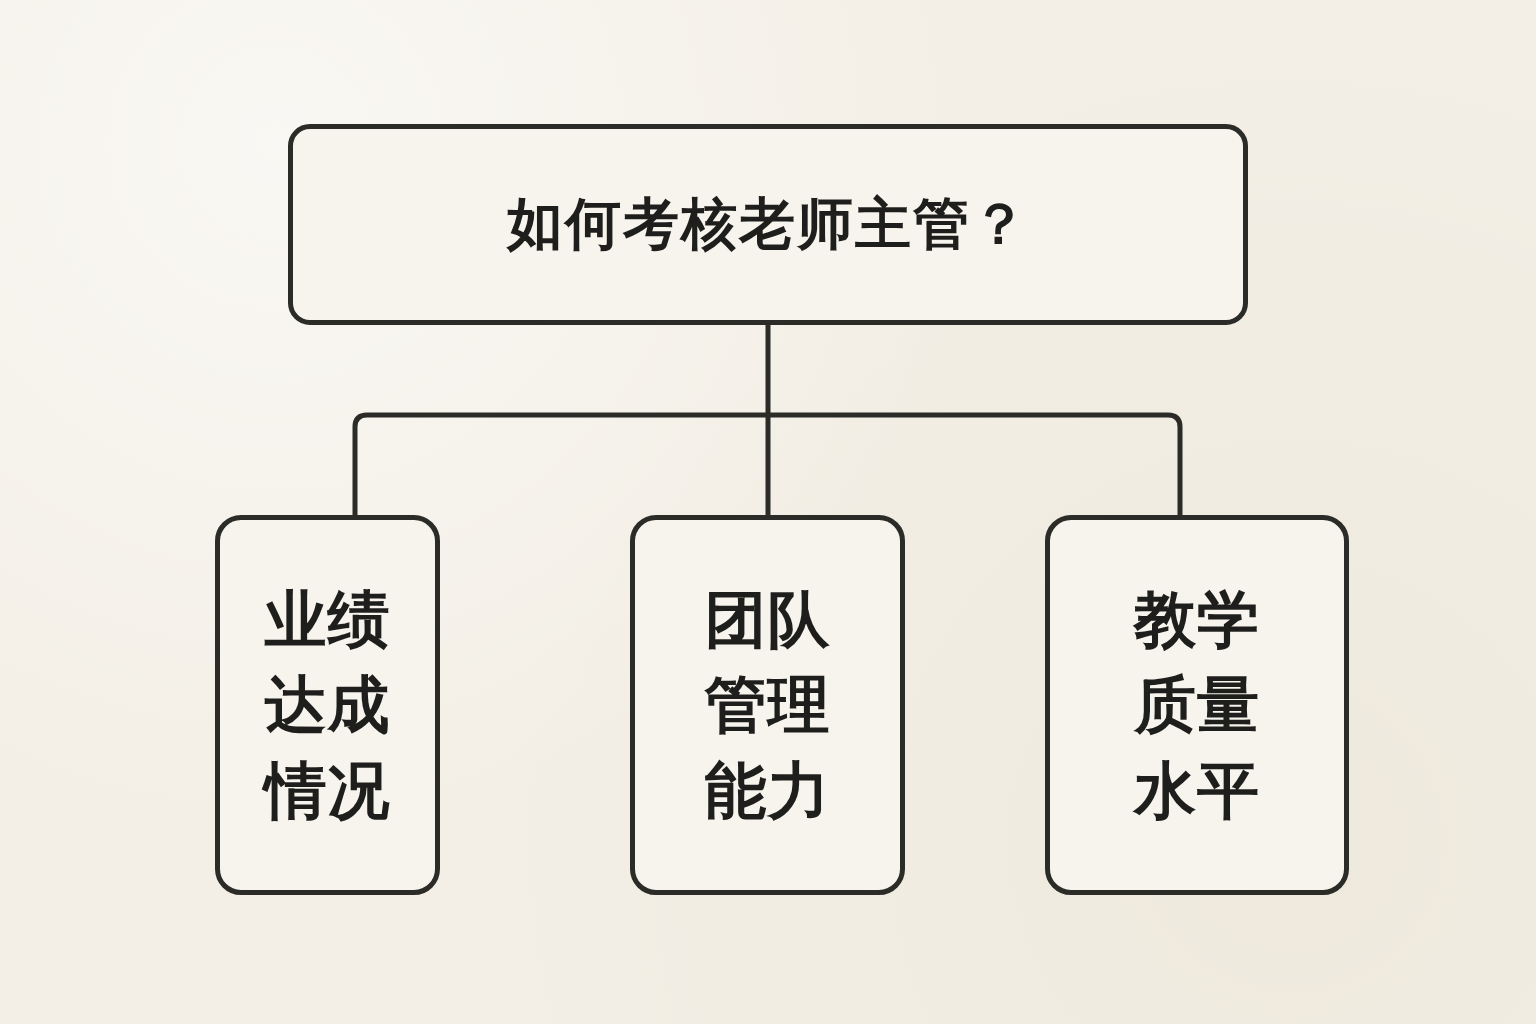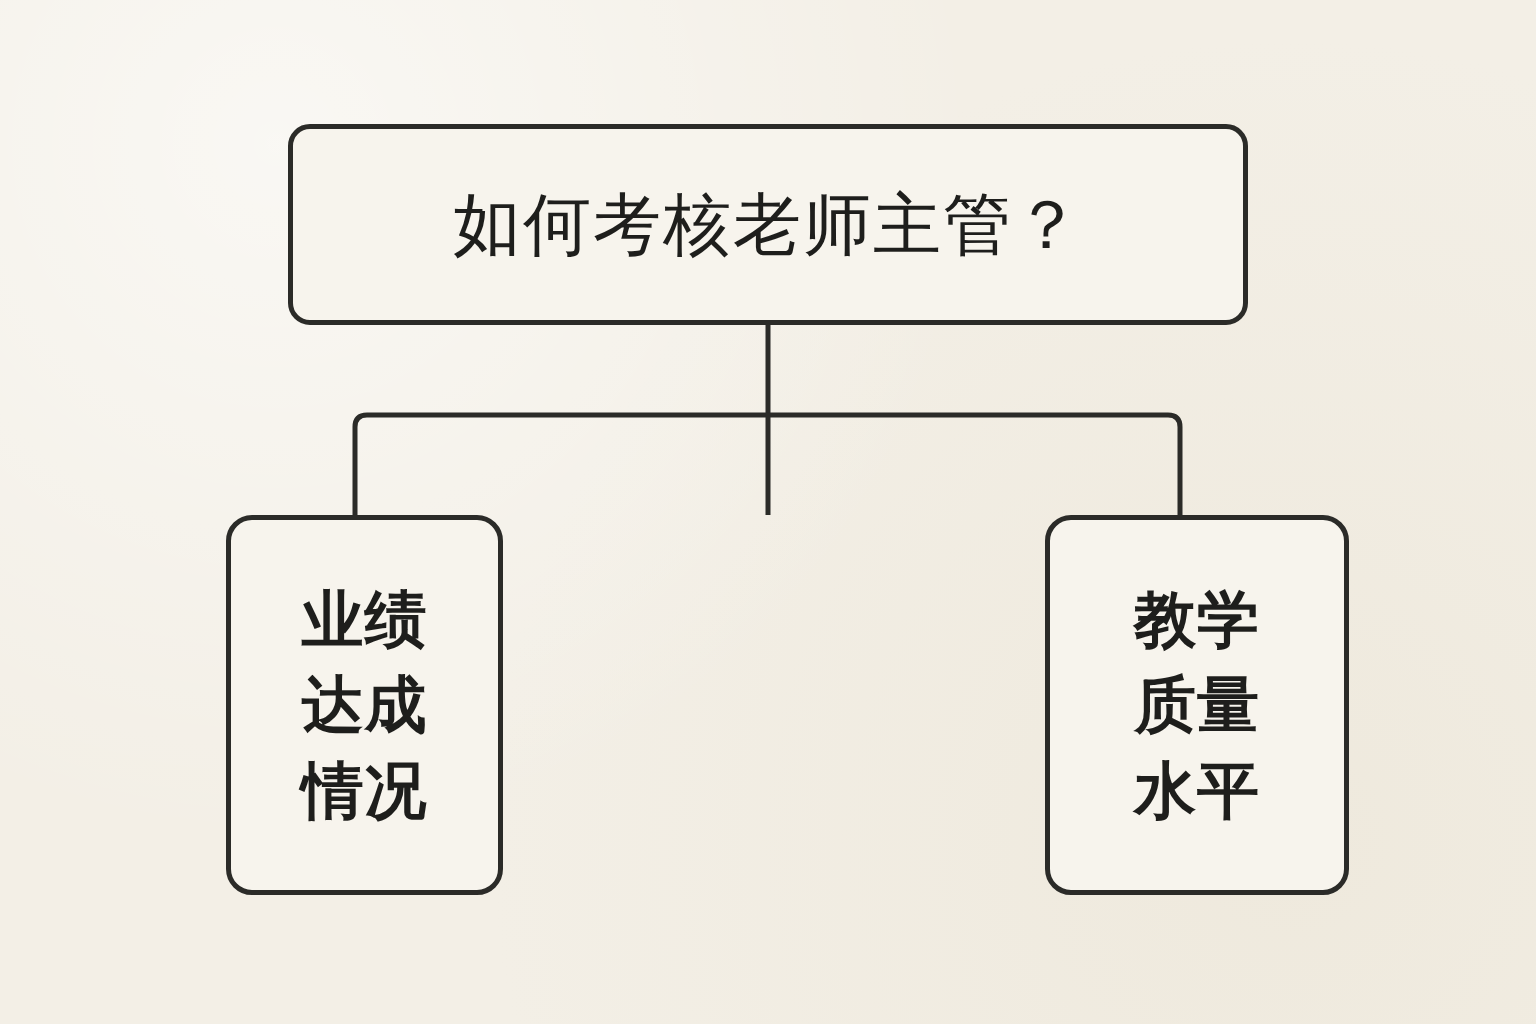--- a/index.html
+++ b/index.html
@@ -52,42 +52,42 @@
 
   .node-root {
     left: 288px;
     top: 124px;
     width: 960px;
     height: 201px;
     border-radius: 22px;
   }
 
   .node-root .node-text {
-    font-size: 68px;
-    font-weight: 400;
+    font-size: 56px;
+    font-weight: 700;
     line-height: 1.08;
     letter-spacing: 2px;
     white-space: nowrap;
   }
 
   .node-child {
     top: 515px;
     height: 380px;
     border-radius: 26px;
   }
 
   .node-child .node-text {
     font-size: 62px;
     font-weight: 700;
     line-height: 1.38;
     letter-spacing: 1px;
     white-space: pre-line;
   }
 
-  .node-child-0 { left: 226px;  width: 277px; }
+  .node-child-0 { left: 215px;  width: 225px; }
   .node-child-1 { left: 630px;  width: 275px; }
   .node-child-2 { left: 1045px; width: 304px; }
 </style>
 </head>
 <body>
 
 <div id="diagram-canvas">
 
   <svg id="connector-layer" viewBox="0 0 1536 1024" width="1536" height="1024" aria-hidden="true">
 
@@ -102,20 +102,25 @@
   <div class="node node-root">
     <span class="node-text">如何考核老师主管？</span>
   </div>
 
   <div class="node node-child node-child-0">
     <span class="node-text">业绩
 达成
 情况</span>
   </div>
 
+  <div class="node node-child node-child-1">
+    <span class="node-text">团队
+管理
+能力</span>
+  </div>
 
   <div class="node node-child node-child-2">
     <span class="node-text">教学
 质量
 水平</span>
   </div>
 
 </div>
 
 </body></html>

